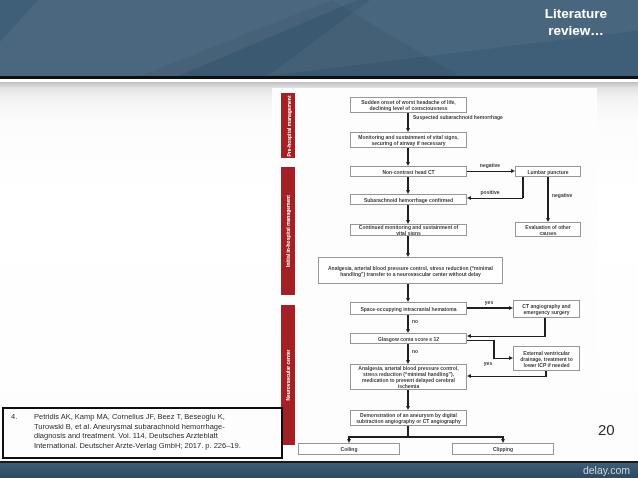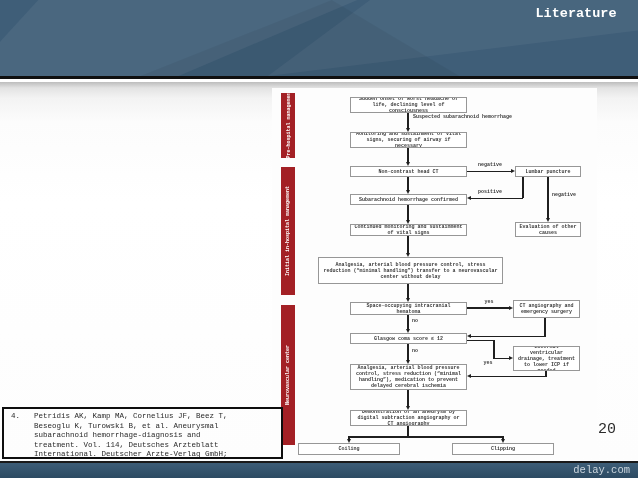--- a/index.html
+++ b/index.html
@@ -1,19 +1,19 @@
 <!DOCTYPE html>
 <html><head>
 <meta charset="utf-8">
 <style>
   * { margin:0; padding:0; box-sizing:border-box; }
   html,body { background:#888; }
   .slide {
     position:relative; width:638px; height:478px; overflow:hidden;
-    background:#ffffff; font-family:Liberation Mono, monospace;
+    background:#ffffff; font-family:Liberation Sans, sans-serif;
   }
   
   .header { position:absolute; left:0; top:0; width:638px; height:79px;
     background:#3f5e78; overflow:hidden; border-bottom:3px solid #101010; }
   .poly { position:absolute; inset:0; }
   .p1 { background:rgba(255,255,255,0.06); clip-path:polygon(6% 0, 56% 0, 28% 100%, 0 100%, 0 55%); }
   .p2 { background:rgba(255,255,255,0.05); clip-path:polygon(58% 0, 100% 0, 100% 40%, 42% 100%); }
   .p3 { background:rgba(0,0,0,0.05); clip-path:polygon(22% 100%, 52% 0, 72% 100%); }
   .header-title { position:absolute; top:5px; right:12px; width:100px;
     text-align:center; color:#ffffff; font-weight:bold; font-size:13.5px; line-height:17px; }
@@ -57,20 +57,21 @@
 <body>
 
 <div class="slide">
 
   <div class="header">
     <div class="poly p1"></div>
     <div class="poly p2"></div>
     <div class="poly p3"></div>
     <div class="header-title">
       <div>Literature</div>
+      <div>review…</div>
     </div>
   </div>
 
   <div class="content-bg"></div>
 
 
   <div class="flowchart" id="flowchart">
       <div class="fsec" style="left: 9px; top: 5px; width: 14px; height: 65px;"></div>
       <div class="fsec-label" style="left: -16.5px; top: 30.5px; width: 65px; height: 14px; line-height: 14px;">Pre-hospital management</div>
       <div class="fsec" style="left: 9px; top: 79px; width: 14px; height: 128px;"></div>
@@ -141,21 +142,21 @@
       <div class="flabel" style="left: 203px; top: 101px; width: 30px; text-align: center;">positive</div>
       <div class="flabel" style="left: 280px; top: 104px;">negative</div>
       <div class="flabel" style="left: 205px; top: 211px; width: 24px; text-align: center;">yes</div>
       <div class="flabel" style="left: 140px; top: 230px;">no</div>
       <div class="flabel" style="left: 206px; top: 272px; width: 20px; text-align: center;">yes</div>
       <div class="flabel" style="left: 140px; top: 260px;">no</div>
     </div>
 
   <div class="citation">
     <div class="cit-num">4.</div>
-    <div class="cit-text">Petridis AK, Kamp MA, Cornelius JF, Beez T, Beseoglu K, Turowski B, et al. Aneurysmal subarachnoid hemorrhage-diagnosis and treatment. Vol. 114, Deutsches Arzteblatt International. Deutscher Arzte-Verlag GmbH; 2017. p. 226–35.</div>
+    <div class="cit-text">Petridis AK, Kamp MA, Cornelius JF, Beez T, Beseoglu K, Turowski B, et al. Aneurysmal subarachnoid hemorrhage-diagnosis and treatment. Vol. 114, Deutsches Arzteblatt International. Deutscher Arzte-Verlag GmbH; 2017. p. 226–19.</div>
   </div>
 
   <div class="pagenum">20</div>
 
   <div class="footer">
     <span class="brand">delay.com</span>
   </div>
 
 </div>
 

